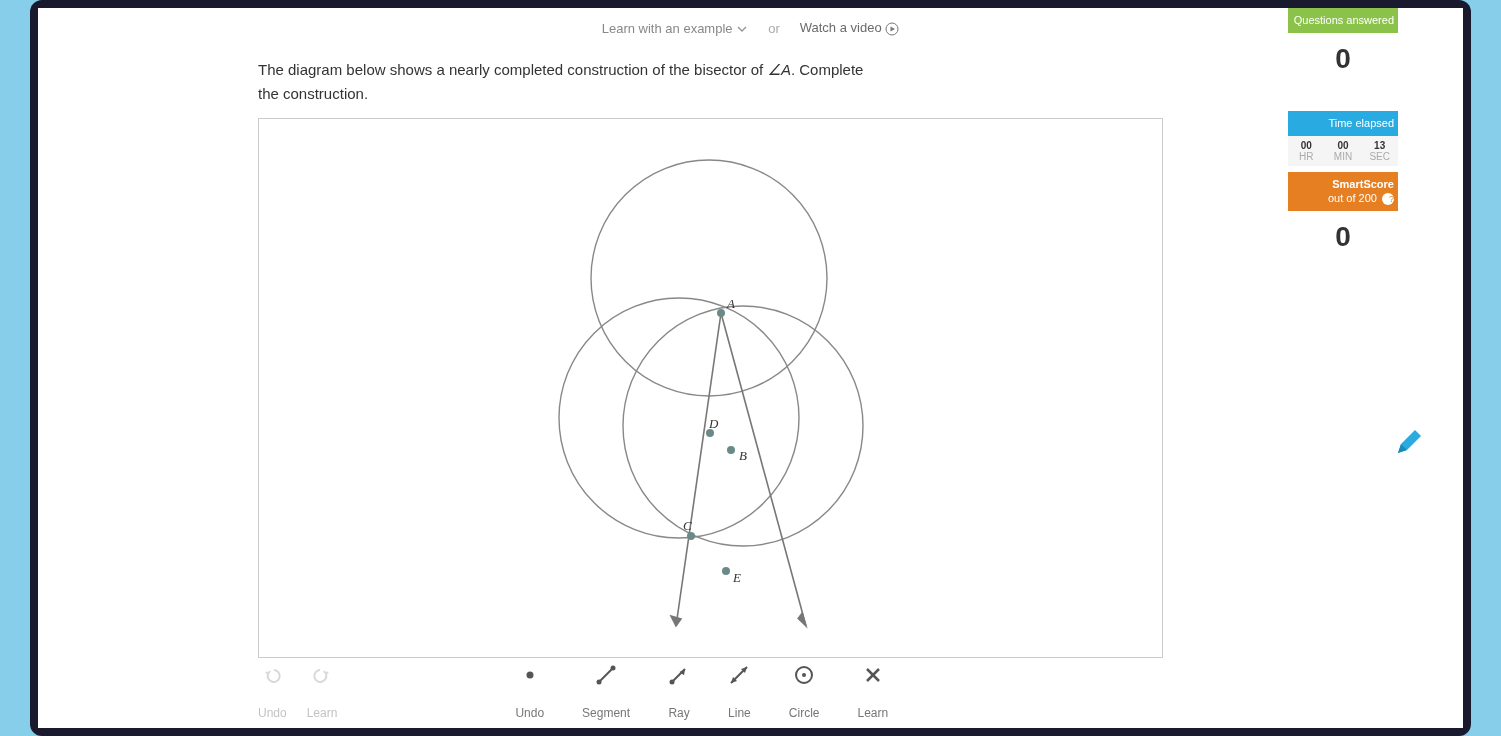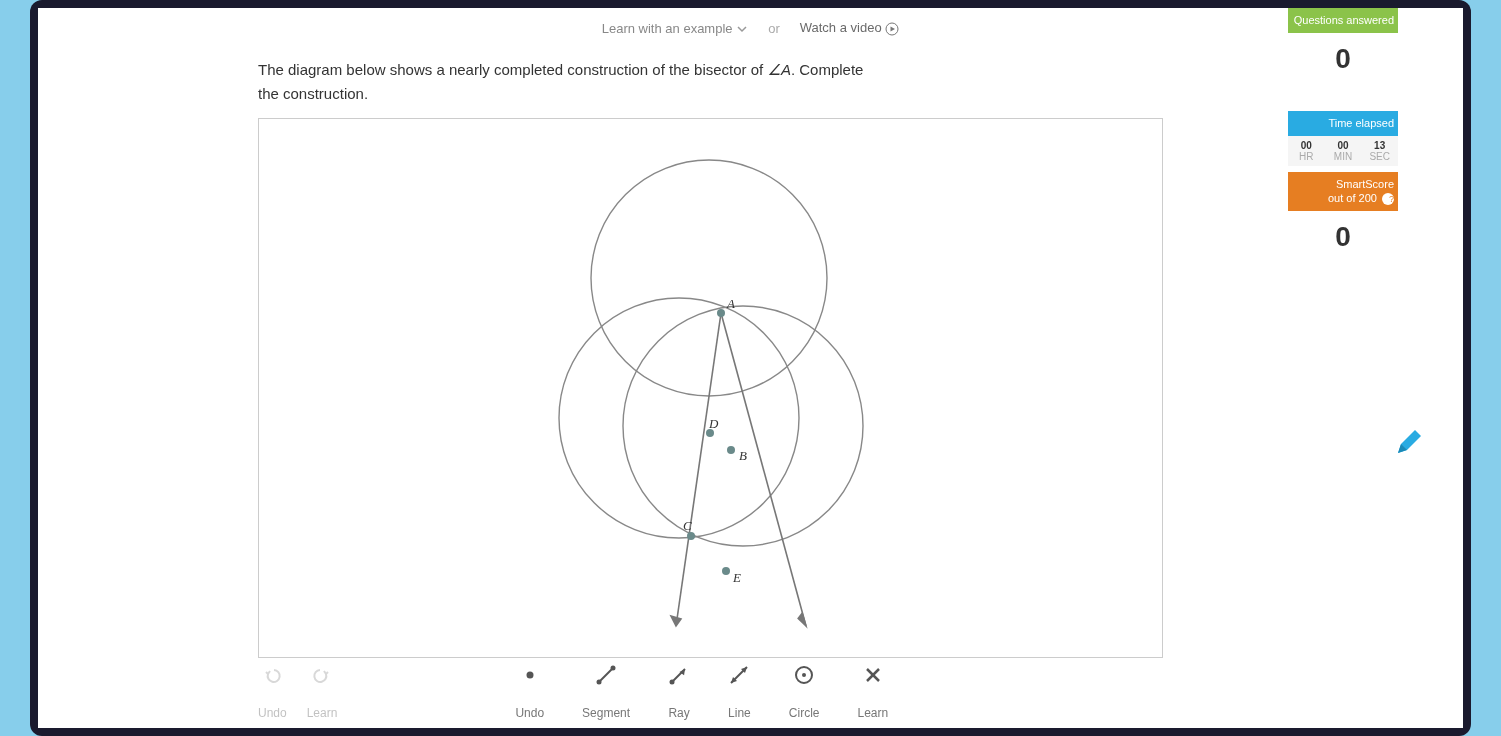--- a/index.html
+++ b/index.html
@@ -193,21 +193,21 @@
     <div class="time-cell">
             <div class="v">00</div>
             <div class="u">MIN</div>
           </div>
     <div class="time-cell">
             <div class="v">13</div>
             <div class="u">SEC</div>
           </div>
   </div>
   <div class="badge orange">
-    <div style="font-weight:normal">SmartScore</div>
+    <div style="font-weight:bold">SmartScore</div>
     <div><span>out of 200</span> <span class="q">?</span></div>
   </div>
   <div class="big-num">0</div>
 </div>
 
 <div class="pencil">
   <svg width="30" height="30" viewBox="0 0 30 30">
           <path d="M5 25 L8 16 L22 2 L28 8 L14 22 Z" fill="#29abe2"></path>
           <path d="M5 25 L8 16 L14 22 Z" fill="#1a8ab8"></path>
         </svg>

